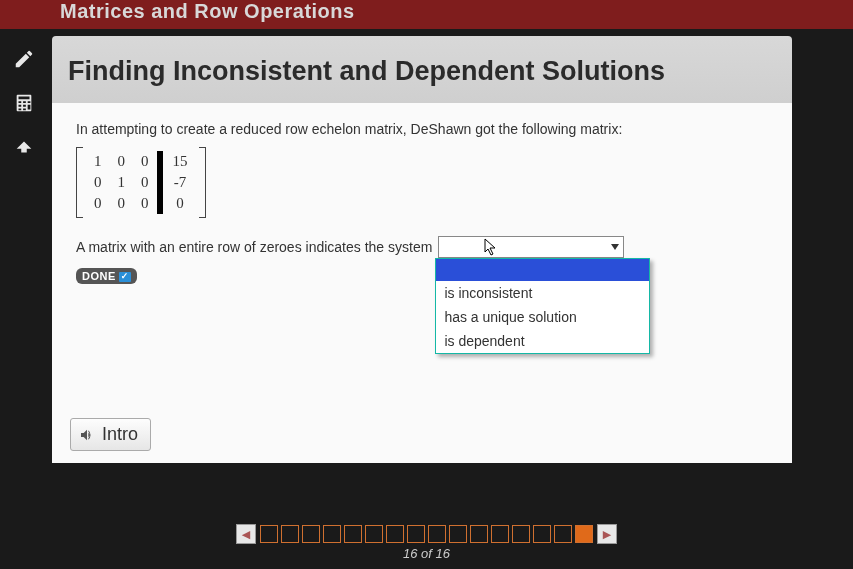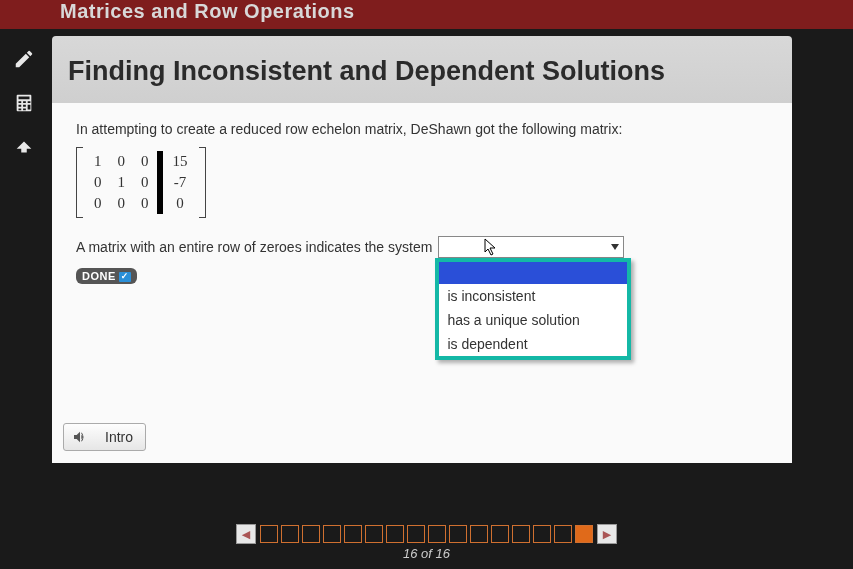--- a/index.html
+++ b/index.html
@@ -139,23 +139,23 @@
     position: absolute;
     right: 4px; top: 7px;
     border-left: 4px solid transparent;
     border-right: 4px solid transparent;
     border-top: 6px solid #333;
   }
   .dropdown-list {
     position: absolute;
     top: 22px;
     left: -3px;
-    width: 196px;
+    width: 215px;
     background: #fff;
-    border: 4px solid #14b8a6;
+    border: 1px solid #14b8a6;
     box-shadow: 3px 3px 4px rgba(0,0,0,0.3);
     z-index: 10;
   }
   .dropdown-list .opt {
     padding: 4px 8px;
     font-size: 14px;
     color: #333;
     cursor: pointer;
   }
   .dropdown-list .opt.highlight {
@@ -196,32 +196,32 @@
   .done-badge .check::after{
     content:"✓";
     color:#fff;
     font-size:9px;
     position:absolute;
     left:2px; top:-1px;
   }
 
   .intro-btn {
     position: absolute;
-    left: 11px;
+    left: 18px;
     bottom: 12px;
     background: linear-gradient(#fdfdfd,#e6e6e6);
     border: 1px solid #aaa;
     border-radius: 3px;
     padding: 5px 12px 5px 8px;
-    font-size: 14px;
-    color: #333;
-    cursor: pointer;
-    display: flex;
-    align-items: center;
-    gap: 17px;
+    font-size: 18px;
+    color: #333;
+    cursor: pointer;
+    display: flex;
+    align-items: center;
+    gap: 7px;
   }
   .intro-btn svg { width: 16px; height: 14px; fill:#555; }
 
   .pager {
     position: absolute;
     left: 0; right: 0;
     bottom: 8px;
     text-align: center;
   }
   .pager-row {

